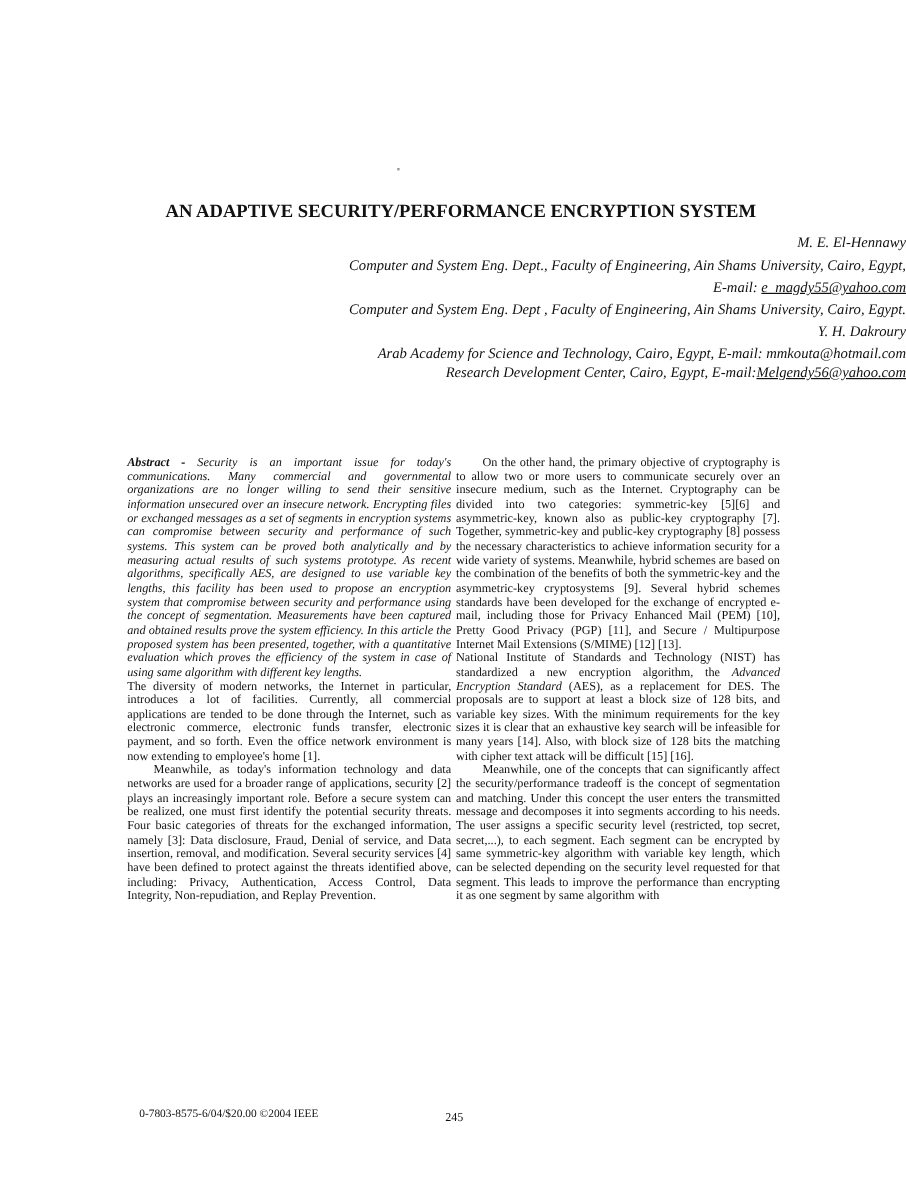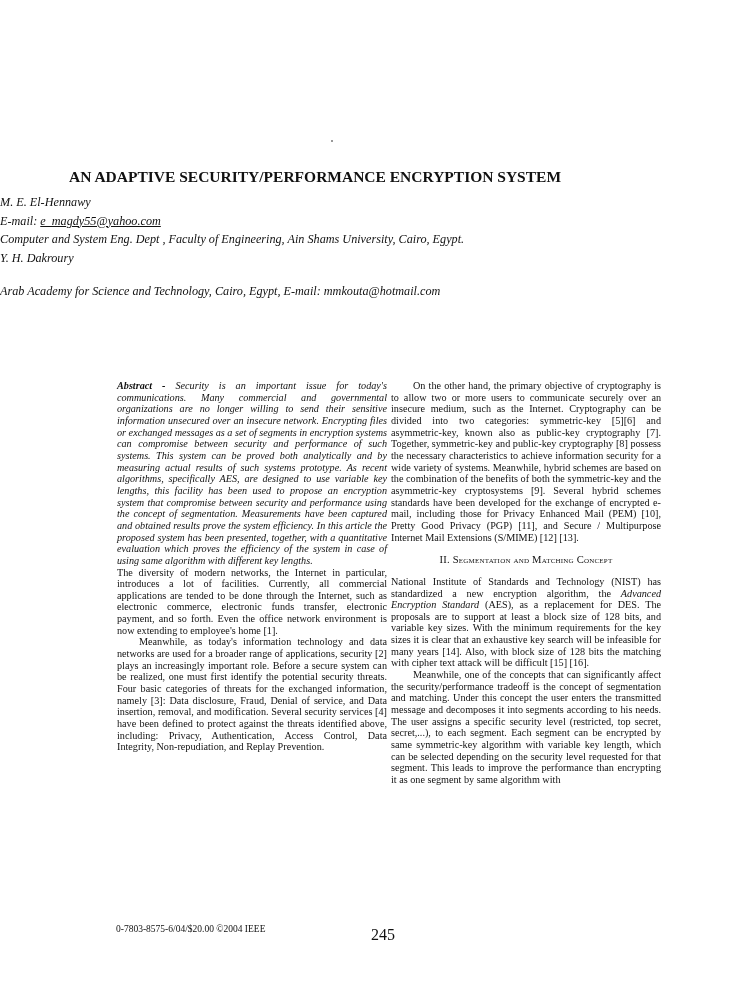--- a/index.html
+++ b/index.html
@@ -1,58 +1,59 @@
 <!DOCTYPE html>
 <html><head>
 <meta charset="utf-8">
 <style>
   html, body { margin: 0; padding: 0; background: #ffffff; }
   body { width: 755px; height: 1000px; position: relative; overflow: hidden;
          font-family: "Liberation Serif", "DejaVu Serif", serif; color: #111; }
-  .title { position: absolute; top: 168px; left: 0; width: 630px; text-align: center;
+  .title { position: absolute; top: 168px; left: 0; width: 630px; text-align: right;
            font-weight: bold; font-size: 15.5px; letter-spacing: 0px; }
-  .authors { position: absolute; top: 193px; left: 0; width: 755px; text-align: left;
+  .authors { position: absolute; top: 193px; left: 0; width: 755px; text-align: right;
              font-style: italic; font-size: 12.2px; line-height: 18.6px; }
-  .authors .tight { line-height: 16px; margin-top: 16px; }
+  .authors .tight { line-height: 16px; }
   .authors u { }
   .col { position: absolute; top: 380px; width: 270px; font-size: 10.2px; line-height: 11.65px;
-         text-align: justify; margin-left: 11px; }
+         text-align: justify; }
   .col.left { left: 106px; }
   .col.right { left: 380px; }
   .abstract { font-style: italic; }
   .abstract b { font-style: italic; font-weight: bold; }
   p { margin: 0; }
   .indent { text-indent: 22px; }
   .heading { text-align: center; font-size: 10.6px; margin: 11px 0 10px 0; font-variant: small-caps; letter-spacing: 0.2px; }
   .footer-left { position: absolute; top: 924px; left: 116px; font-size: 9.5px; }
-  .footer-page { position: absolute; top: 926px; left: 371px; font-size: 16px; }
+  .footer-page { position: absolute; top: 926px; left: 371px; font-size: 10px; }
   .dot { position: absolute; top: 140px; left: 331px; width: 2px; height: 2px; background: #999; }
 </style>
 </head>
 <body>
 
 <div class="dot"></div>
 
 <div class="title">AN ADAPTIVE SECURITY/PERFORMANCE ENCRYPTION SYSTEM</div>
 
 <div class="authors">
   <div>M. E. El-Hennawy</div>
+  <div>Computer and System Eng. Dept., Faculty of Engineering, Ain Shams University, Cairo, Egypt,</div>
   <div><span>E-mail: </span><u>e_magdy55@yahoo.com</u></div>
   <div>Computer and System Eng. Dept , Faculty of Engineering, Ain Shams University, Cairo, Egypt.</div>
   <div>Y. H. Dakroury</div>
   <div class="tight">Arab Academy for Science and Technology, Cairo, Egypt, E-mail: mmkouta@hotmail.com</div>
+  <div class="tight"><span>Research Development Center, Cairo, Egypt, E-mail:</span><u>Melgendy56@yahoo.com</u></div>
 </div>
 
 <div class="col left">
   <p class="abstract"><b>Abstract - </b><span>Security is an important issue for today's communications. Many commercial and governmental organizations are no longer willing to send their sensitive information unsecured over an insecure network. Encrypting files or exchanged messages as a set of segments in encryption systems can compromise between security and performance of such systems. This system can be proved both analytically and by measuring actual results of such systems prototype. As recent algorithms, specifically AES, are designed to use variable key lengths, this facility has been used to propose an encryption system that compromise between security and performance using the concept of segmentation. Measurements have been captured and obtained results prove the system efficiency. In this article the proposed system has been presented, together, with a quantitative evaluation which proves the efficiency of the system in case of using same algorithm with different key lengths.</span></p>
   <p>The diversity of modern networks, the Internet in particular, introduces a lot of facilities. Currently, all commercial applications are tended to be done through the Internet, such as electronic commerce, electronic funds transfer, electronic payment, and so forth. Even the office network environment is now extending to employee's home [1].</p>
   <p class="indent">Meanwhile, as today's information technology and data networks are used for a broader range of applications, security [2] plays an increasingly important role. Before a secure system can be realized, one must first identify the potential security threats. Four basic categories of threats for the exchanged information, namely [3]: Data disclosure, Fraud, Denial of service, and Data insertion, removal, and modification. Several security services [4] have been defined to protect against the threats identified above, including: Privacy, Authentication, Access Control, Data Integrity, Non-repudiation, and Replay Prevention.</p>
 </div>
 
 <div class="col right">
   <p class="indent">On the other hand, the primary objective of cryptography is to allow two or more users to communicate securely over an insecure medium, such as the Internet. Cryptography can be divided into two categories: symmetric-key [5][6] and asymmetric-key, known also as public-key cryptography [7]. Together, symmetric-key and public-key cryptography [8] possess the necessary characteristics to achieve information security for a wide variety of systems. Meanwhile, hybrid schemes are based on the combination of the benefits of both the symmetric-key and the asymmetric-key cryptosystems [9]. Several hybrid schemes standards have been developed for the exchange of encrypted e-mail, including those for Privacy Enhanced Mail (PEM) [10], Pretty Good Privacy (PGP) [11], and Secure / Multipurpose Internet Mail Extensions (S/MIME) [12] [13].</p>
-  <div class="heading">II. Segmentation and Matching Concept</div>
   <p><span>National Institute of Standards and Technology (NIST) has standardized a new encryption algorithm, the </span><i>Advanced Encryption Standard</i><span> (AES), as a replacement for DES. The proposals are to support at least a block size of 128 bits, and variable key sizes. With the minimum requirements for the key sizes it is clear that an exhaustive key search will be infeasible for many years [14]. Also, with block size of 128 bits the matching with cipher text attack will be difficult [15] [16].</span></p>
   <p class="indent">Meanwhile, one of the concepts that can significantly affect the security/performance tradeoff is the concept of segmentation and matching. Under this concept the user enters the transmitted message and decomposes it into segments according to his needs. The user assigns a specific security level (restricted, top secret, secret,...), to each segment. Each segment can be encrypted by same symmetric-key algorithm with variable key length, which can be selected depending on the security level requested for that segment. This leads to improve the performance than encrypting it as one segment by same algorithm with</p>
 </div>
 
 <div class="footer-left">0-7803-8575-6/04/$20.00 ©2004 IEEE</div>
 <div class="footer-page">245</div>
 
 </body></html>

